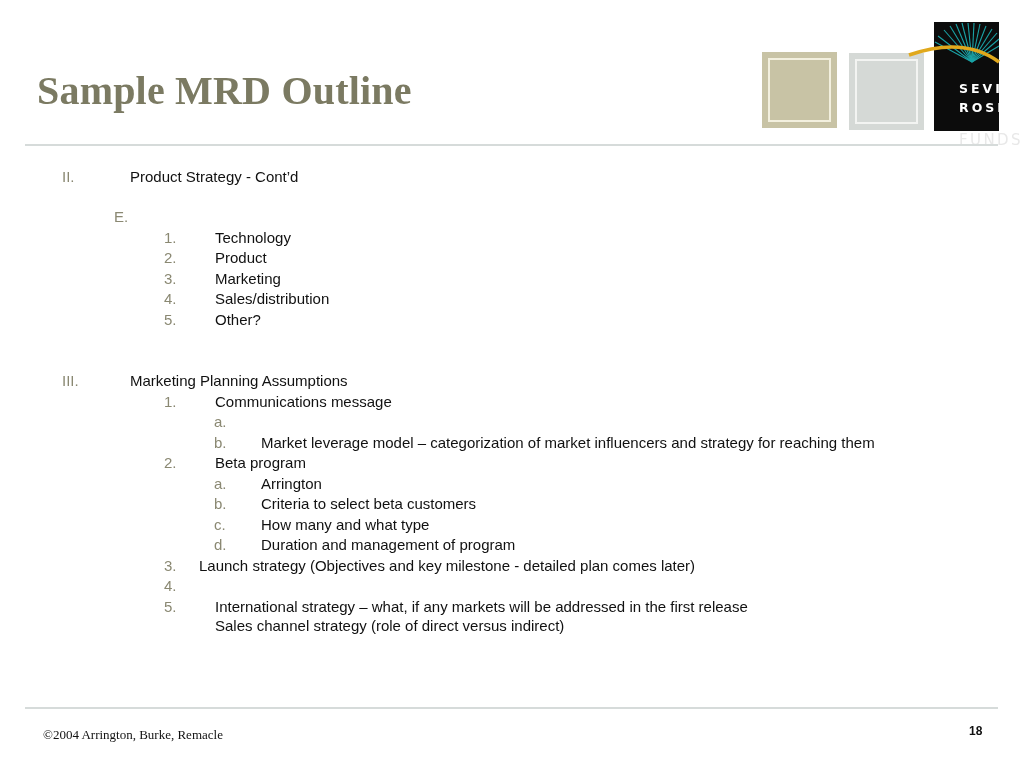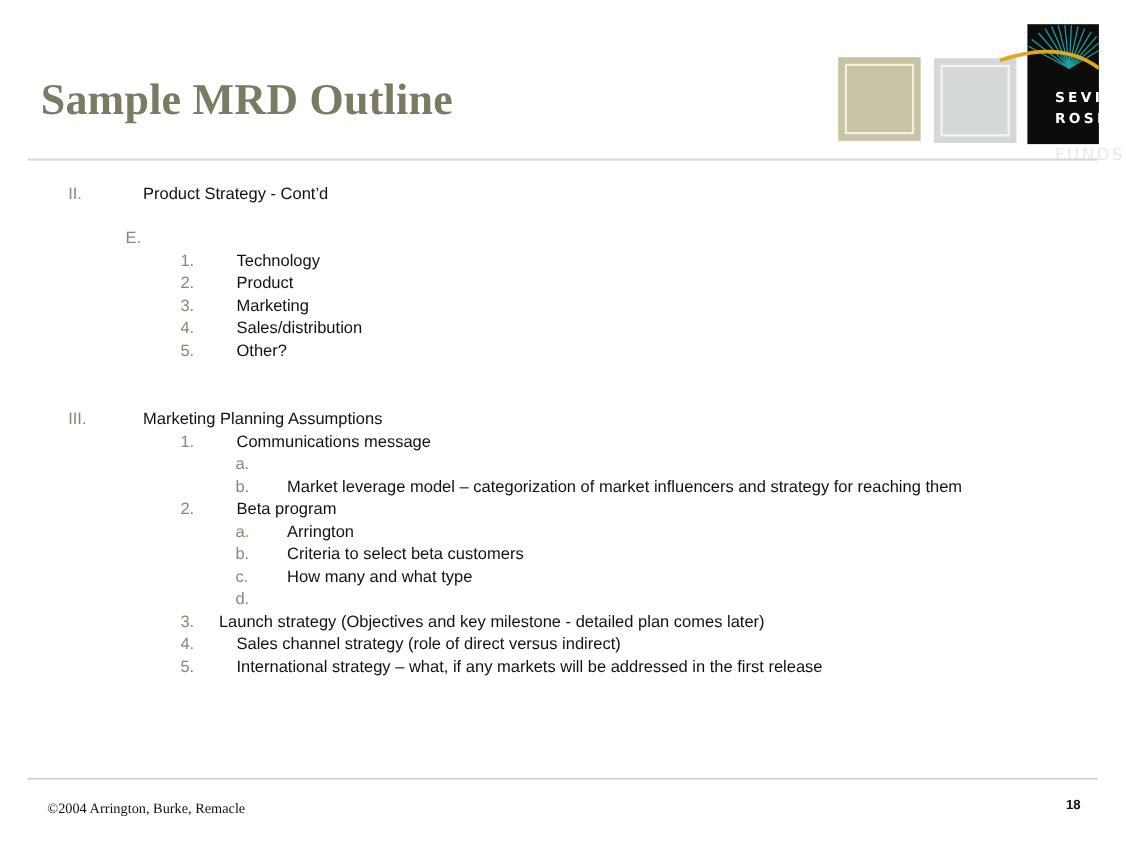--- a/index.html
+++ b/index.html
@@ -158,28 +158,29 @@
       <div class="row" style="top: 496px; left: 0px; width: 1024px; height: 16px;">
         <span class="num" style="left: 214px;">b.</span>
         <span class="txt" style="left: 261px;">Criteria to select beta customers</span>
       </div>
       <div class="row" style="top: 517px; left: 0px; width: 1024px; height: 16px;">
         <span class="num" style="left: 214px;">c.</span>
         <span class="txt" style="left: 261px;">How many and what type</span>
       </div>
       <div class="row" style="top: 537px; left: 0px; width: 1024px; height: 16px;">
         <span class="num" style="left: 214px;">d.</span>
+        <span class="txt" style="left: 261px;">Duration and management of program</span>
       </div>
       <div class="row" style="top: 558px; left: 0px; width: 1024px; height: 16px;">
         <span class="num" style="left: 164px;">3.</span>
         <span class="txt" style="left: 199px;">Launch strategy (Objectives and key milestone - detailed plan comes later)</span>
       </div>
       <div class="row" style="top: 578px; left: 0px; width: 1024px; height: 16px;">
         <span class="num" style="left: 164px;">4.</span>
-        <span class="txt" style="left: 215px;">Sales channel strategy (role of direct versus indirect)</span>
+        <span class="txt" style="left: 215px; margin-top: 40px;">Sales channel strategy (role of direct versus indirect)</span>
       </div>
       <div class="row" style="top: 599px; left: 0px; width: 1024px; height: 16px;">
         <span class="num" style="left: 164px;">5.</span>
         <span class="txt" style="left: 215px;">International strategy – what, if any markets will be addressed in the first release</span>
       </div>
     </div>
 
   <div class="rule bottom"></div>
 
   <div class="footer-left">©2004 Arrington, Burke, Remacle</div>

